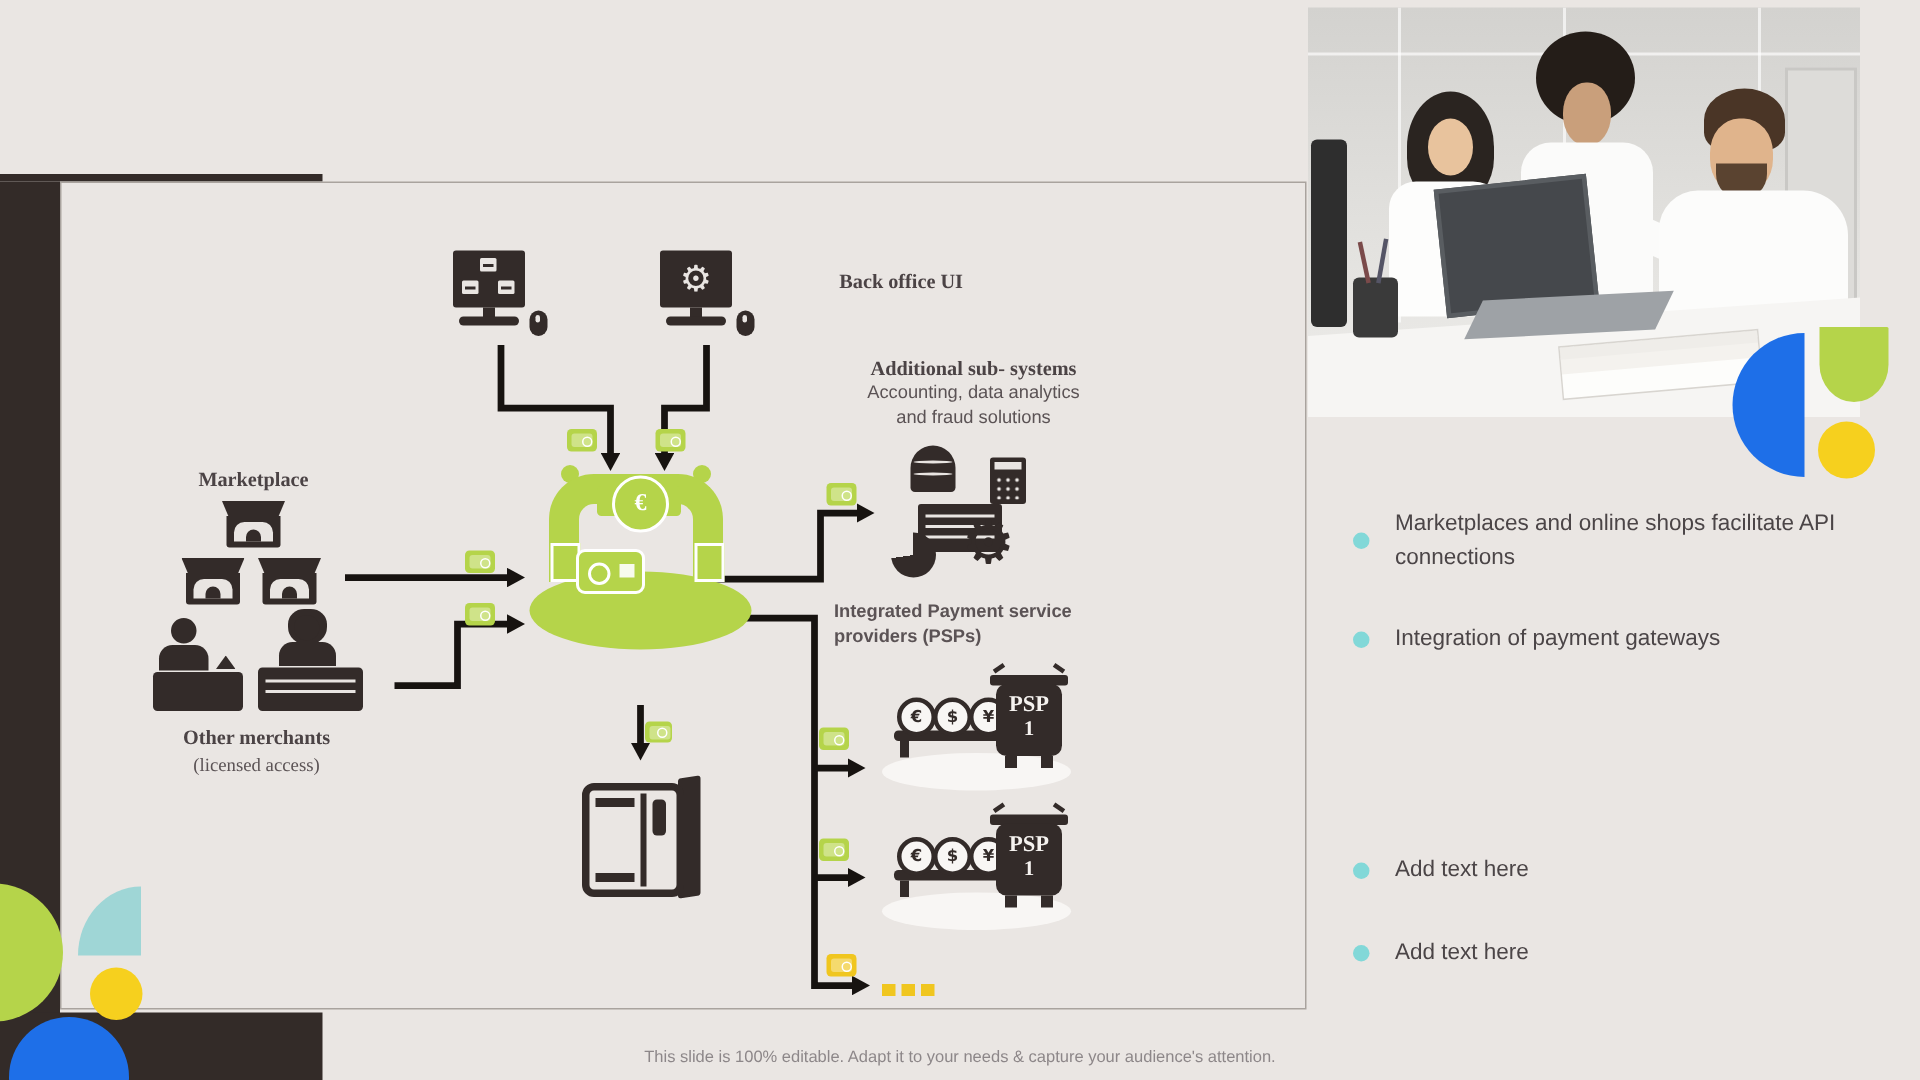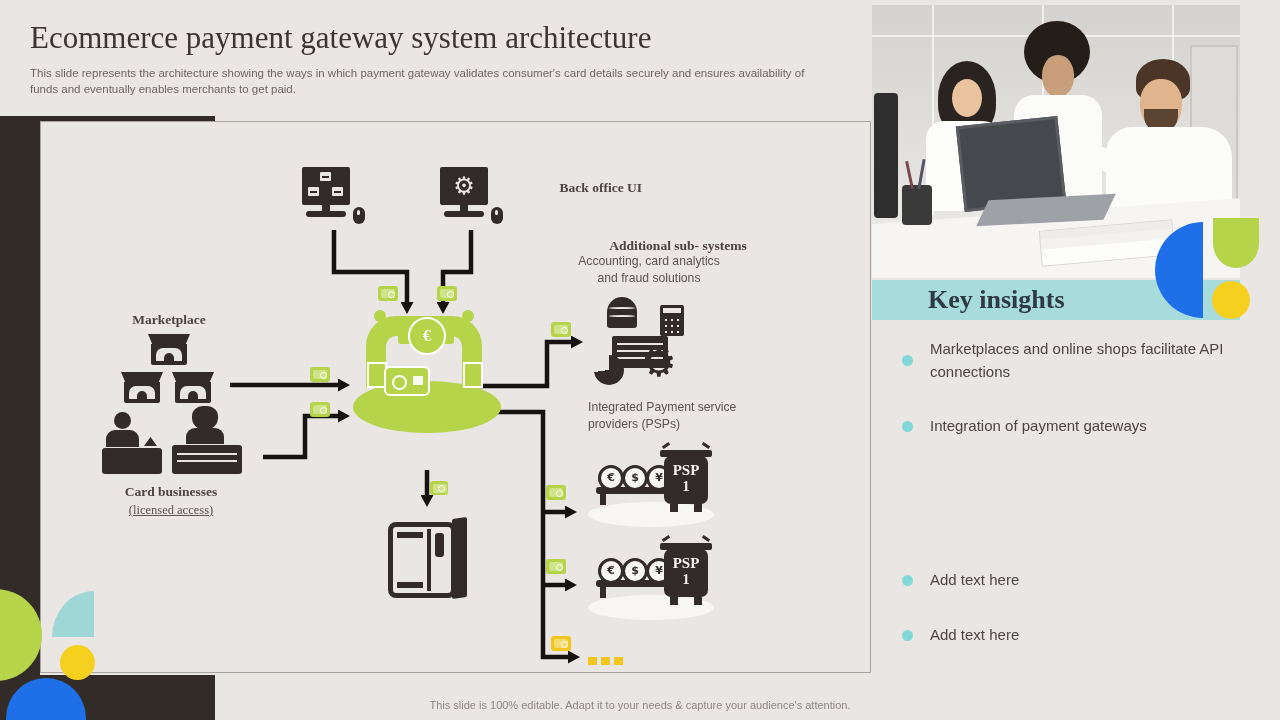--- a/index.html
+++ b/index.html
@@ -144,22 +144,20 @@
   .bdot{width:11px;height:11px;border-radius:50%;background:#82d8d8;flex:none;}
   .btext{font-size:15px;color:#4b4547;line-height:1.5;}
 
   .footer{left:0;top:699px;width:1280px;text-align:center;font-size:11px;color:#8d8789;}
 </style>
 </head>
 <body>
 
 <div class="slide">
 
-  <div class="abs title">Ecommerce payment gateway system architecture</div>
-  <div class="abs subtitle">This slide represents the architecture showing the ways in which payment gateway validates consumer's card details securely and ensures availability of funds and eventually  enables merchants to get paid.</div>
 
   <div class="abs top-tab"></div>
   <div class="abs left-strip"></div>
   <div class="abs bottom-bar"></div>
   <div class="abs diagram-box"></div>
 
   <div class="abs dec-green"></div>
   <div class="abs dec-tealq"></div>
   <div class="abs dec-yellow"></div>
   <div class="abs dec-blue"></div>
@@ -233,41 +231,41 @@
     <div class="dp-body" style="left:4px;top:18px;width:33px;height:17px;"></div>
     <div class="dp-bell" style="left:42px;top:25px;"></div>
     <div class="dp-desk" style="left:0;top:36px;width:60px;height:26px;"></div>
   </div>
   <div class="abs" style="left:172px;top:408px;width:70px;height:68px;">
     <div class="dp-hair" style="left:20px;top:-2px;"></div>
     <div class="dp-head" style="left:24px;top:2px;"></div>
     <div class="dp-body" style="left:14px;top:20px;width:38px;height:16px;"></div>
     <div class="dp-desk lines" style="left:0;top:37px;width:70px;height:29px;"></div>
   </div>
-  <div class="abs lblb" style="left:110px;top:482px;width:122px;">Card businesses</div>
-  <div class="abs lserif" style="left:110px;top:503px;width:122px;text-decoration:underline;">(licensed access)</div>
+  <div class="abs lblb" style="left:110px;top:482px;width:122px;">Other merchants</div>
+  <div class="abs lserif" style="left:110px;top:503px;width:122px;">(licensed access)</div>
 
   <div class="abs g-ellipse"></div>
   <div class="abs g-ear" style="left:374px;top:310px;"></div>
   <div class="abs g-ear" style="left:462px;top:310px;"></div>
   <div class="abs g-arch"></div>
   <div class="abs g-banner"></div>
   <div class="abs g-coin">€</div>
   <div class="abs g-foot" style="left:367px;top:362px;"></div>
   <div class="abs g-foot" style="left:463px;top:362px;"></div>
   <div class="abs g-reader"></div>
 
-  <div class="abs lblb" style="left:596px;top:236px;width:164px;">Additional  sub- systems</div>
-  <div class="abs lbls" style="left:570px;top:253px;width:158px;text-align:center;">Accounting, card analytics and fraud solutions</div>
+  <div class="abs lblb" style="left:567px;top:236px;width:164px;">Additional  sub- systems</div>
+  <div class="abs lbls" style="left:570px;top:253px;width:158px;text-align:center;">Accounting, data analytics and fraud solutions</div>
   <div class="abs ss-db"></div>
   <div class="abs ss-calc"></div>
   <div class="abs ss-doc"></div>
   <div class="abs ss-gear">⚙</div>
   <div class="abs ss-pie"></div>
-  <div class="abs lbls" style="left:588px;top:399px;width:182px;">Integrated  Payment service providers (PSPs)</div>
+  <div class="abs lbls" style="left:556px;top:399px;width:182px;font-weight:bold;">Integrated  Payment service providers (PSPs)</div>
 
   <div class="abs psp" style="left:588px;top:450px;">
     <div class="psp-shadow"></div>
     <div class="psp-belt"></div>
     <div class="coin" style="left:10px;top:15px;">€</div>
     <div class="coin" style="left:34px;top:15px;">$</div>
     <div class="coin" style="left:58px;top:15px;">¥</div>
     <div class="psp-lid"></div>
     <div class="psp-machine">
       <div class="psp-l1">PSP</div>
@@ -323,23 +321,20 @@
 
     <div class="ph" style="left:-12px;top:206px;width:400px;height:84px;background:#f6f5f3;transform:rotate(-4deg);"></div>
     <div class="ph" style="left:88px;top:116px;width:96px;height:80px;background:#45484c;border:3px solid #595d61;transform:rotate(-6deg);"></div>
     <div class="ph" style="left:112px;top:192px;width:124px;height:26px;background:#9ea2a6;transform:skewX(-28deg) rotate(-3deg);"></div>
     <div class="ph" style="left:168px;top:220px;width:132px;height:34px;background:#fdfdfb;border:1px solid #d8d5d0;transform:rotate(-5deg);box-shadow:inset 0 8px 0 #efede9,inset 0 18px 0 #f4f2ee;"></div>
     <div class="ph" style="left:30px;top:180px;width:30px;height:40px;background:#3a3a3a;border-radius:4px;"></div>
     <div class="ph" style="left:36px;top:156px;width:3px;height:28px;background:#7a4a4a;transform:rotate(-12deg);"></div>
     <div class="ph" style="left:48px;top:154px;width:3px;height:30px;background:#556;transform:rotate(10deg);"></div>
   </div>
 
-  <div class="abs band">
-    <h2>Key insights</h2>
-  </div>
   <div class="abs dec-blue-half"></div>
   <div class="abs dec-leaf"></div>
   <div class="abs dec-ycircle"></div>
 
   <div class="insight" style="top:338px;">
     <div class="bdot"></div>
     <div class="btext">Marketplaces and online shops facilitate API connections</div>
   </div>
   <div class="insight" style="top:415px;">
     <div class="bdot"></div>

